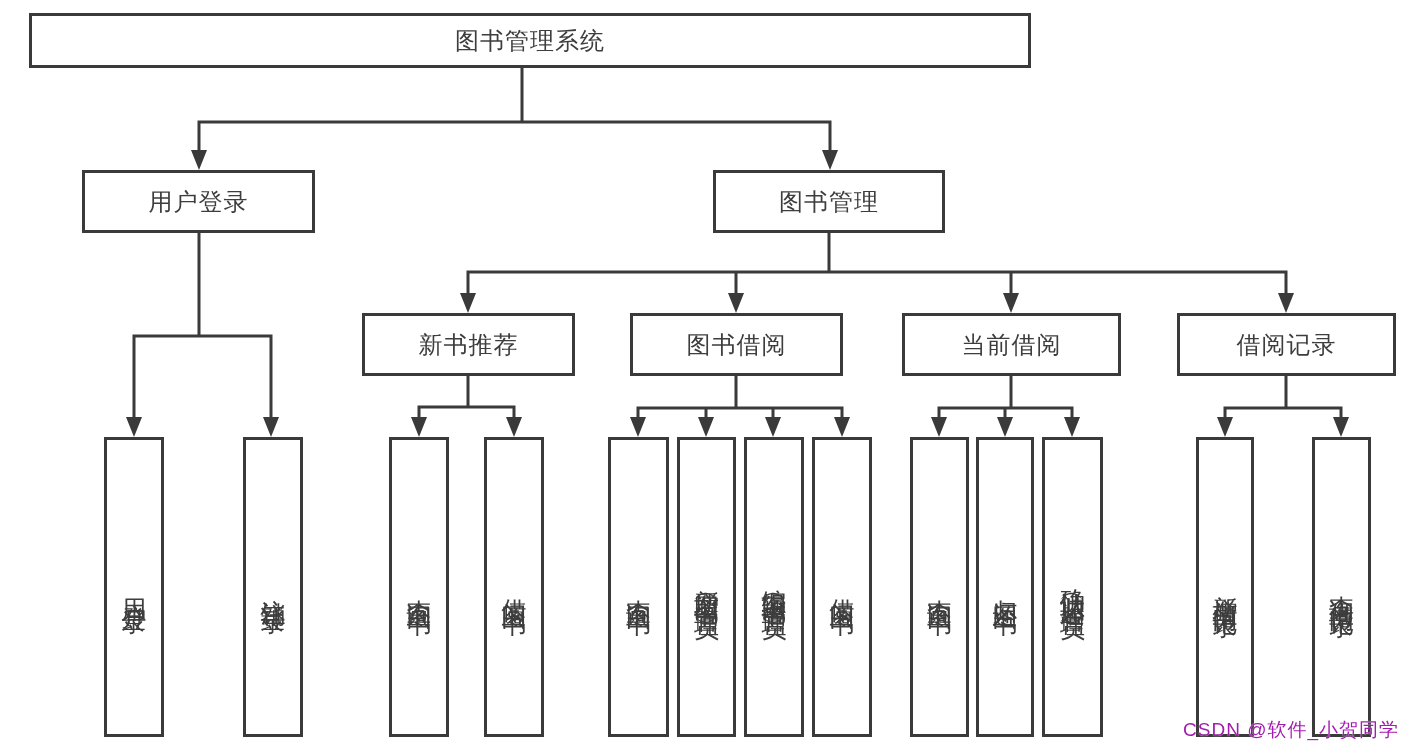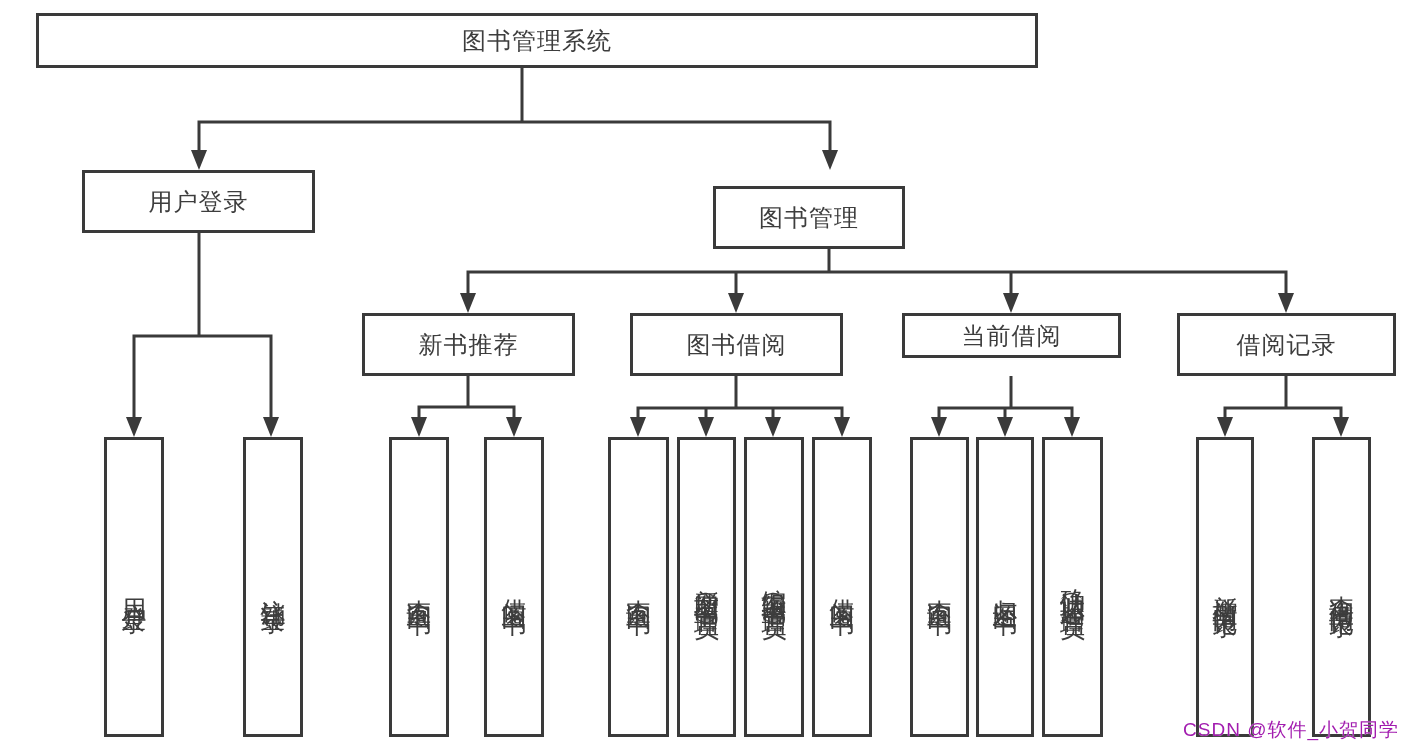--- a/index.html
+++ b/index.html
@@ -88,28 +88,28 @@
       <polygon points="765,417 781,417 773,437"></polygon>
       <polygon points="834,417 850,417 842,437"></polygon>
       <polygon points="931,417 947,417 939,437"></polygon>
       <polygon points="997,417 1013,417 1005,437"></polygon>
       <polygon points="1064,417 1080,417 1072,437"></polygon>
       <polygon points="1217,417 1233,417 1225,437"></polygon>
       <polygon points="1333,417 1349,417 1341,437"></polygon>
     </g>
   </svg>
 
-  <div class="node h" style="left:36px; top:13px; width:1002px; height:55px;">图书管理系统</div>
+  <div class="node h" style="left:29px; top:13px; width:1002px; height:55px;">图书管理系统</div>
 
   <div class="node h" style="left:82px; top:170px; width:233px; height:63px;">用户登录</div>
-  <div class="node h" style="left:713px; top:170px; width:192px; height:63px;margin-top:16px;">图书管理</div>
+  <div class="node h" style="left:713px; top:170px; width:232px; height:63px;">图书管理</div>
 
   <div class="node h" style="left:362px; top:313px; width:213px; height:63px;">新书推荐</div>
   <div class="node h" style="left:630px; top:313px; width:213px; height:63px;">图书借阅</div>
-  <div class="node h" style="left:902px; top:313px; width:219px; height:45px;text-align:right;">当前借阅</div>
+  <div class="node h" style="left:902px; top:313px; width:219px; height:63px;text-align:right;">当前借阅</div>
   <div class="node h" style="left:1177px; top:313px; width:219px; height:63px;text-align:center;">借阅记录</div>
 
   <div class="node v" style="left:104px; top:437px; width:60px; height:300px;">用户登录</div>
   <div class="node v" style="left:243px; top:437px; width:60px; height:300px;">注销登录</div>
 
   <div class="node v" style="left:389px; top:437px; width:60px; height:300px;">查询图书</div>
   <div class="node v" style="left:484px; top:437px; width:60px; height:300px;">借阅图书</div>
 
   <div class="node v" style="left:608px; top:437px; width:61px; height:300px;">查询图书</div>
   <div class="node v" style="left:677px; top:437px; width:59px; height:300px;">新增图书（管理员）</div>

